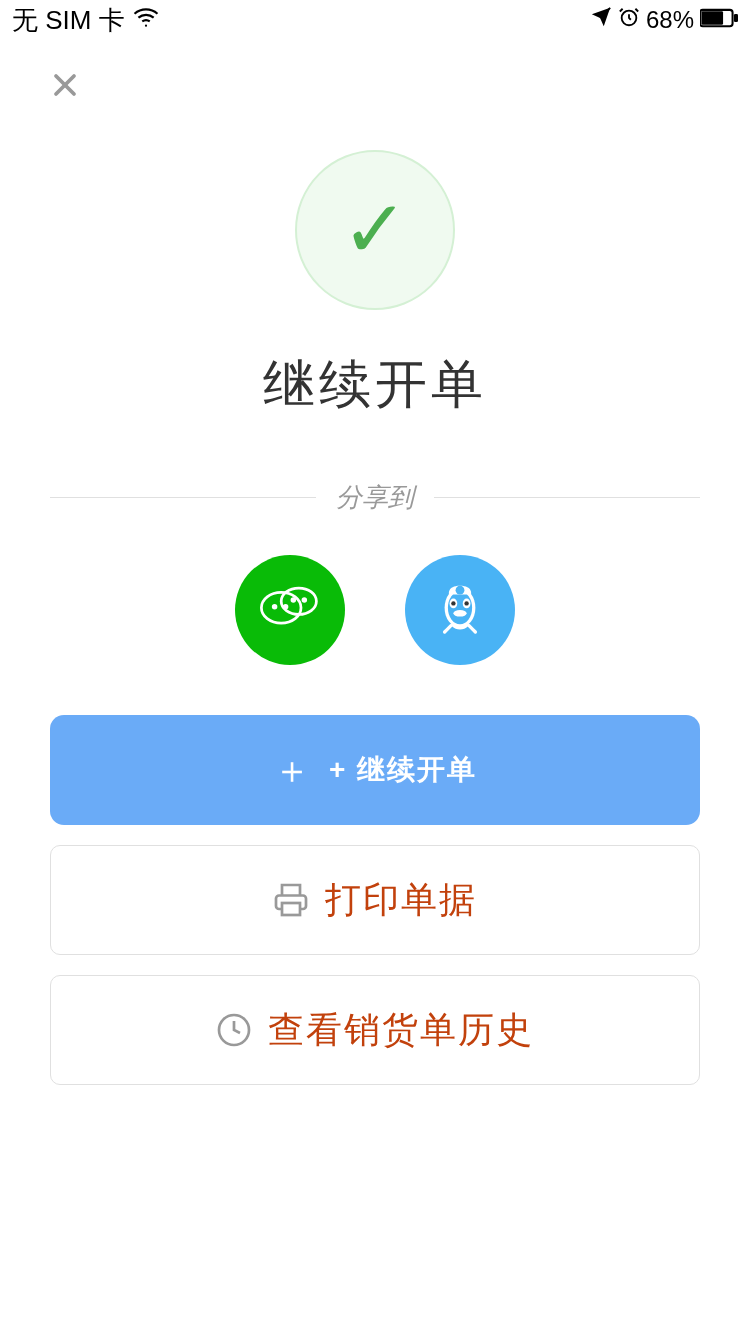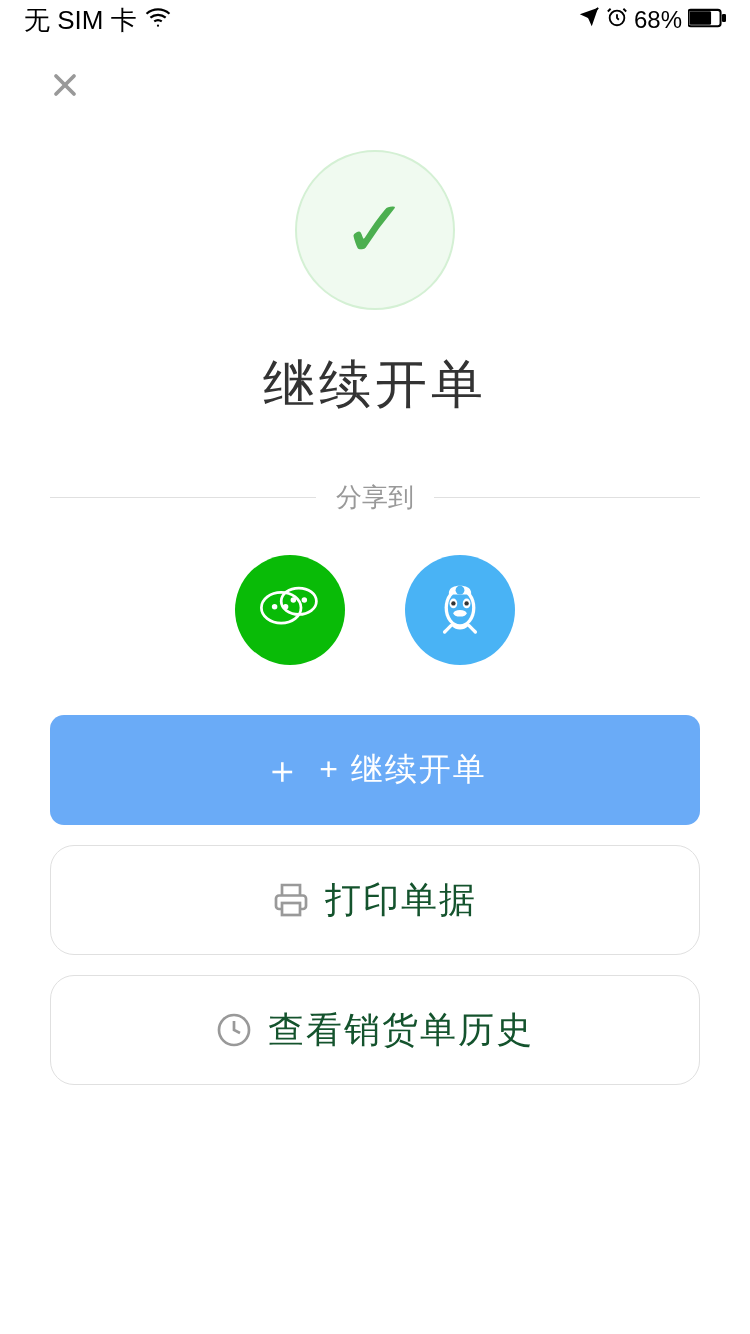--- a/index.html
+++ b/index.html
@@ -14,21 +14,21 @@
       flex-direction: column;
     }
 
     
     .status-bar {
       width: 100%;
       height: 40px;
       display: flex;
       align-items: center;
       justify-content: space-between;
-      padding: 0 24px;
+      padding: 0 12px;
       background: #fff;
       flex-shrink: 0;
     }
 
     .status-left {
       display: flex;
       align-items: center;
       gap: 8px;
       font-size: 26px;
       color: #000;
@@ -123,20 +123,21 @@
       content: '';
       flex: 1;
       height: 1px;
       background: #e0e0e0;
     }
 
     .share-label {
       font-size: 26px;
       color: #999;
       white-space: nowrap;
+      font-style: italic;
     }
 
     .share-icons {
       display: flex;
       justify-content: center;
       gap: 60px;
     }
 
     .share-icon-btn {
       width: 110px;
@@ -178,27 +179,27 @@
       color: #fff;
       cursor: pointer;
       letter-spacing: 2px;
     }
 
     .btn-secondary {
       width: 100%;
       height: 110px;
       background: #fff;
       border: 1px solid #e0e0e0;
-      border-radius: 24px;
+      border-radius: 10px;
       display: flex;
       align-items: center;
       justify-content: center;
       gap: 16px;
       font-size: 36px;
-      color: #14532d;
+      color: #c2410c;
       cursor: pointer;
       letter-spacing: 2px;
     }
 
     .btn-icon {
       font-size: 38px;
       display: flex;
       align-items: center;
     }
   </style>
@@ -292,21 +293,21 @@
           <path d="M20 16 C20 16 18 8 30 8 C42 8 40 16 40 16" fill="white"></path>
           <circle cx="30" cy="12" r="4" fill="#49b3f5"></circle>
         </svg>
       </div>
     </div>
   </div>
 
   <div class="action-buttons">
     <button class="btn-primary">
       <span class="btn-icon">＋</span>
-      <span style="font-size:32px; letter-spacing:2px;">+ 继续开单</span>
+      <span style="font-size:28px; letter-spacing:2px;font-weight:bold;">+ 继续开单</span>
     </button>
     <button class="btn-secondary">
       <span class="btn-icon">
         <svg viewBox="0 0 24 24" width="36" height="36" fill="none" stroke="#999" stroke-width="1.8">
           <polyline points="6 9 6 2 18 2 18 9"></polyline>
           <path d="M6 18H4a2 2 0 0 1-2-2v-5a2 2 0 0 1 2-2h16a2 2 0 0 1 2 2v5a2 2 0 0 1-2 2h-2"></path>
           <rect x="6" y="14" width="12" height="8"></rect>
         </svg>
       </span>
       <span>打印单据</span>

